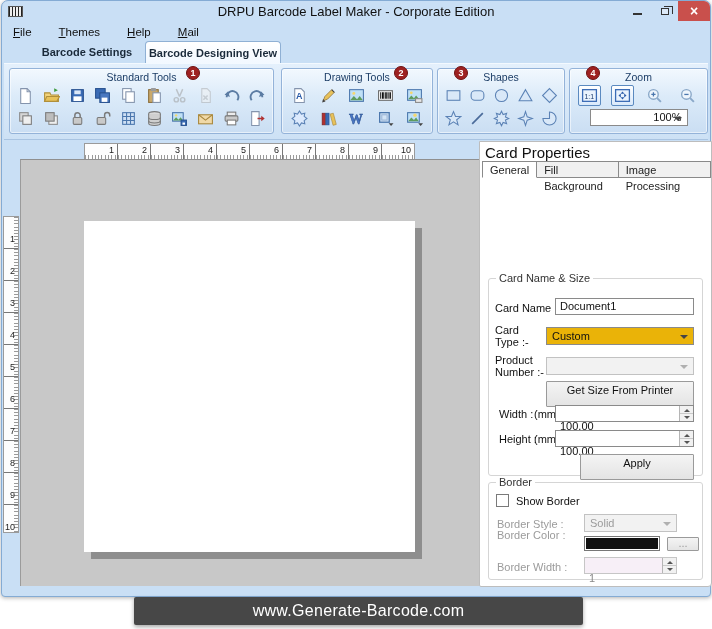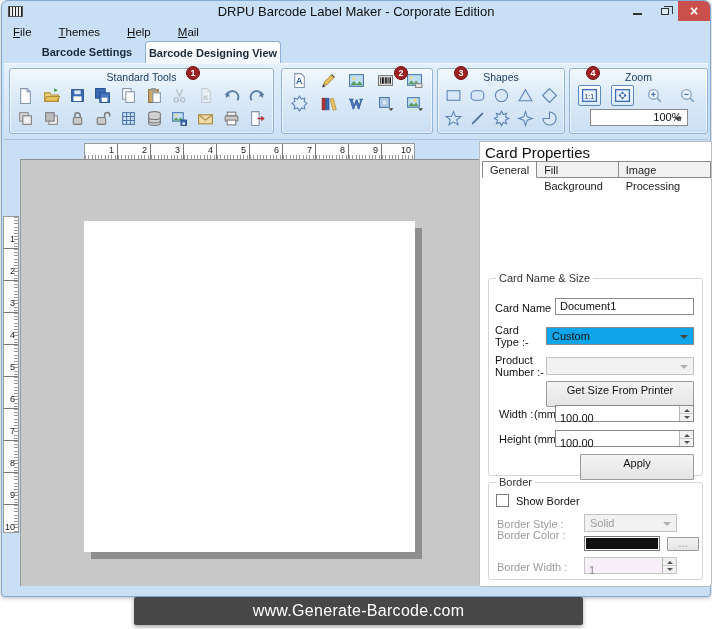--- a/index.html
+++ b/index.html
@@ -102,28 +102,28 @@
   .radio{position:absolute;left:108px;top:3px;width:13px;height:13px;border-radius:50%;
     border:1px solid #6a6a6a;background:#fff;}
   .radio.checked::after{content:'';position:absolute;left:3px;top:3px;width:5px;height:5px;
     border-radius:50%;background:#222;}
   .rlabel{position:absolute;left:128px;top:4px;color:#111;}
 
   .plabel{position:absolute;color:#111;white-space:pre-line;line-height:12px;}
   .plabel.dis{color:#9b9b9b;}
   .field{position:absolute;height:17px;background:#fff;border:1px solid #8a8a8a;padding:1px 4px;
     font-size:11px;color:#111;overflow:hidden;}
-  .dd{position:absolute;height:18px;background:#0ea5e9;border:1px solid #8a8a8a;padding:2px 16px 2px 5px;
+  .dd{position:absolute;height:18px;background:#eab308;border:1px solid #8a8a8a;padding:2px 16px 2px 5px;
     font-size:11px;color:#111;}
   .dd.dis{background:#f2f2f2;border-color:#c2c2c2;color:#9b9b9b;}
   .dd.dis .dd-chev{border-top-color:#b0b0b0;}
   .btn{position:absolute;height:26px;background:linear-gradient(#f4f4f4,#e4e4e4);
     border:1px solid #9a9a9a;text-align:center;font-size:11px;color:#111;line-height:16px;border-radius:1px;}
   .spinfield{position:absolute;height:17px;background:#fff;border:1px solid #8a8a8a;
-    padding:6px 18px 1px 4px;font-size:11px;color:#111;}
+    padding:14px 18px 1px 4px;font-size:11px;color:#111;}
   .spinfield.dis{background:#f7eff7;border-color:#c6c6c6;color:#888;}
   .spin{position:absolute;right:0;top:0;bottom:0;width:14px;border-left:1px solid #b5b5b5;
     display:flex;flex-direction:column;}
   .spin i{flex:1;position:relative;background:#f1f1f1;}
   .spin i:first-child{border-bottom:1px solid #c9c9c9;}
   .spin i::after{content:'';position:absolute;left:50%;top:50%;border:3px solid transparent;}
   .spin i.up::after{transform:translate(-50%,-65%);border-bottom-color:#555;}
   .spin i.dn::after{transform:translate(-50%,-35%);border-top-color:#555;}
   .checkbox{position:absolute;width:13px;height:13px;border:1px solid #7a7a7a;background:#fff;}
   .swatch{position:absolute;height:15px;background:var(--border-color-swatch);
@@ -296,20 +296,21 @@
           <div class="tb-btn">
             <svg class="ticon" viewBox="0 0 16 16">
               <path d="M2.5 1.5h7v13h-7z" fill="#fff" stroke="#8494ad"></path>
               <path d="M8 8h4.5" stroke="#b03030" stroke-width="1.4"></path>
               <path d="M11.5 5.3L14.8 8l-3.3 2.7z" fill="#b03030"></path>
             </svg>
           </div>
         </div>
       </div>
       <div class="tb-group" style="left: 277px; width: 152px;">
+        <div class="tb-title">Drawing Tools</div>
         <div class="tb-badge" style="left: 112px;">2</div>
         <div class="tb-row">
           <div class="tb-btn">
             <svg class="ticon" viewBox="0 0 16 16">
               <path d="M3.5 1.5h6l3 3v10h-9z" fill="#fff" stroke="#8494ad"></path>
               <text x="4.6" y="11.5" font-size="8.5" font-weight="bold" fill="#2a5ba8" font-family="sans-serif">A</text>
             </svg>
           </div>
           <div class="tb-btn">
             <svg class="ticon" viewBox="0 0 16 16">

